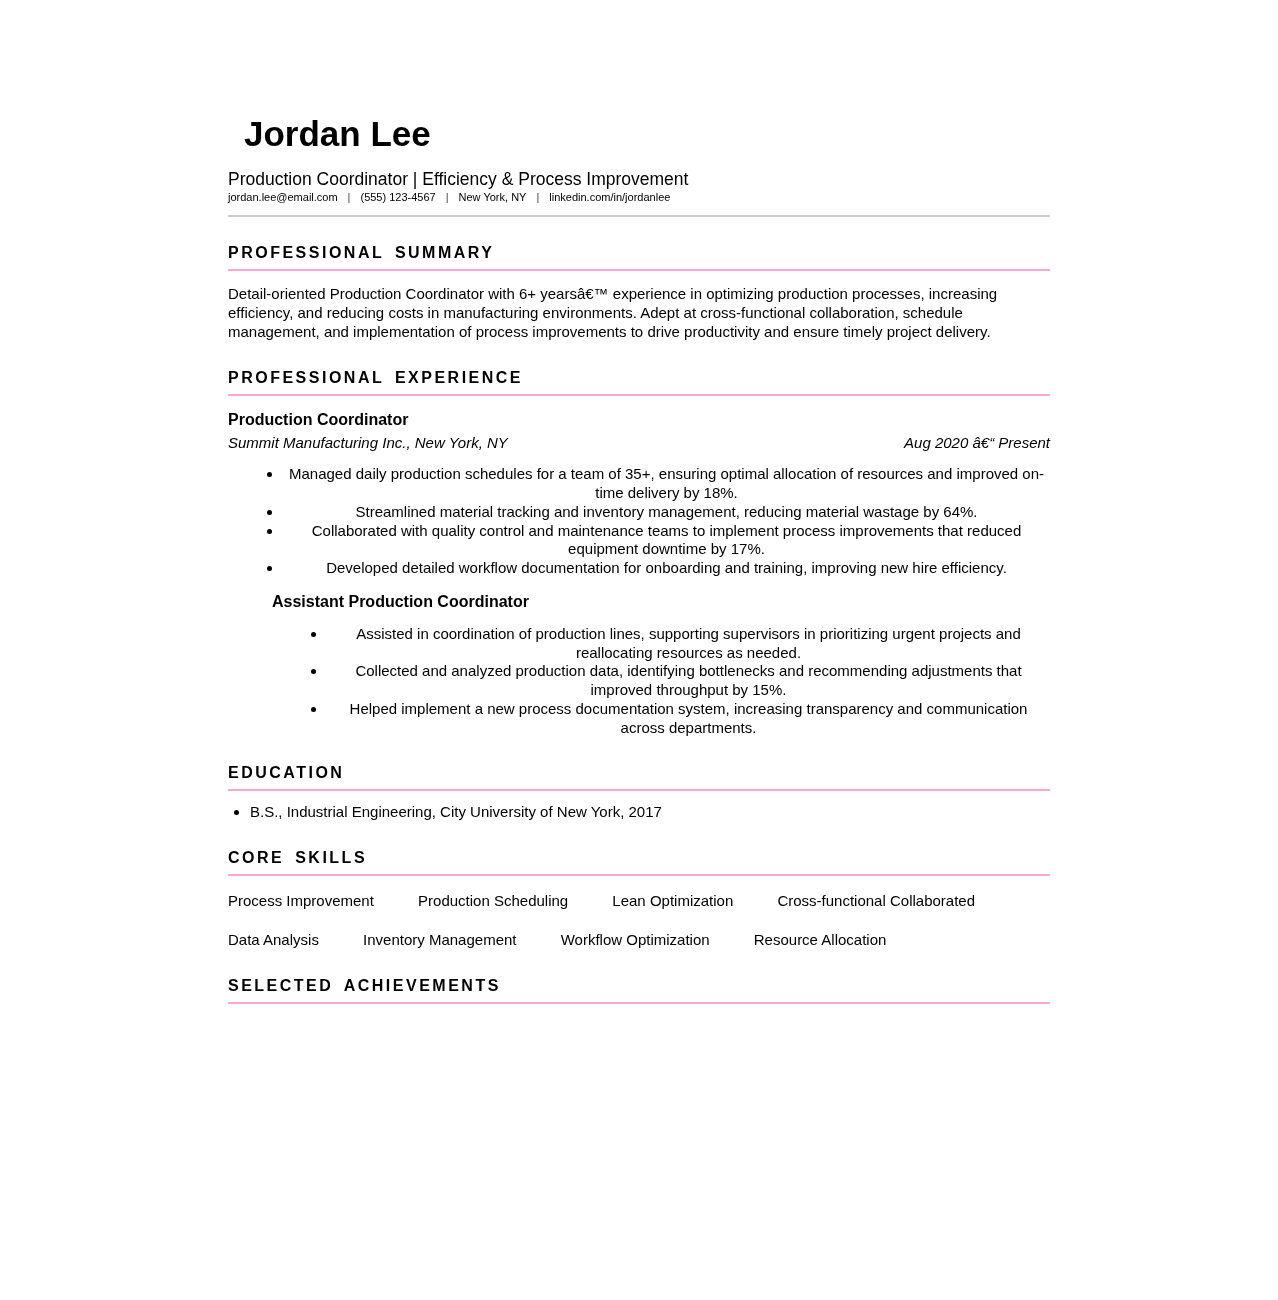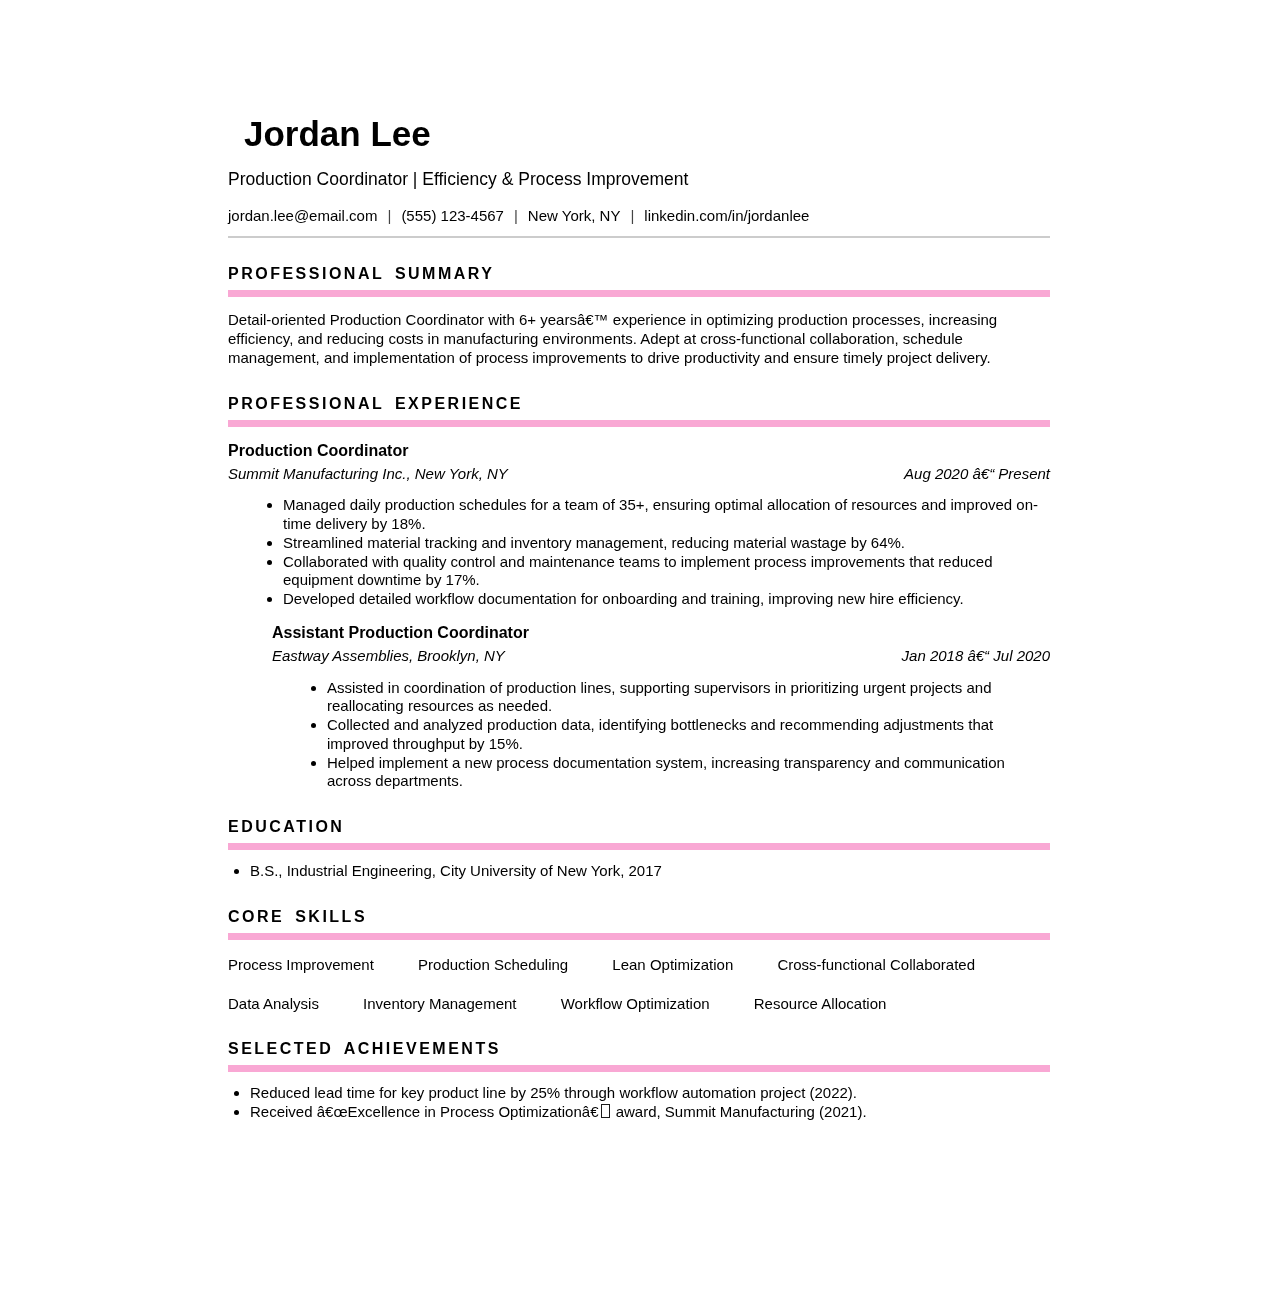--- a/index.html
+++ b/index.html
@@ -26,42 +26,42 @@
     font-size: 35px;
     font-weight: bold;
     margin: 16px;
     line-height: 1.05;
   }
   .subtitle {
     font-size: 17.5px;
     margin-top: 8px;
   }
   .contact {
-    font-size: 15px;
-    margin-top: 16px;
+    font-size: 11px;
+    margin-top: 0;
   }
   .contact .sep {
     margin: 0 10px;
     color: #444444;
   }
   .header-rule {
     border: none;
     border-top: 2px solid #cccccc;
     margin: 11px 0 0 0;
   }
 
   
   h2.section-heading {
     font-size: 16px;
     font-weight: bold;
     letter-spacing: 2.5px;
     word-spacing: 4px;
     margin: 26px 0 0 0;
     padding-bottom: 6px;
-    border-bottom: 7px solid #f9a8d4;
+    border-bottom: 2px solid #f9a8d4;
   }
 
   .summary-text {
     margin: 14px 0 0 0;
   }
 
   
   .job {
     margin-top: 14px;
   }
@@ -75,20 +75,21 @@
   }
   .job-meta {
     display: flex;
     justify-content: space-between;
     font-style: italic;
     margin-top: 4px;
   }
   ul.job-bullets {
     margin: 13px 0 0 0;
     padding-left: 55px;
+    text-align: center;
   }
   ul.job-bullets li {
     margin: 0;
   }
 
   
   ul.plain-list {
     margin: 12px 0 0 0;
     padding-left: 22px;
   }
@@ -152,24 +153,20 @@
       <ul class="job-bullets">
         <li>Managed daily production schedules for a team of 35+, ensuring optimal allocation of resources and improved on-time delivery by 18%.</li>
         <li>Streamlined material tracking and inventory management, reducing material wastage by 64%.</li>
         <li>Collaborated with quality control and maintenance teams to implement process improvements that reduced equipment downtime by 17%.</li>
         <li>Developed detailed workflow documentation for onboarding and training, improving new hire efficiency.</li>
       </ul>
     </div>
 
     <div class="job">
       <div class="job-title">Assistant Production Coordinator</div>
-      <div class="job-meta">
-        <span class="company">Eastway Assemblies, Brooklyn, NY</span>
-        <span class="dates">Jan 2018 â€“ Jul 2020</span>
-      </div>
       <ul class="job-bullets">
         <li>Assisted in coordination of production lines, supporting supervisors in prioritizing urgent projects and reallocating resources as needed.</li>
         <li>Collected and analyzed production data, identifying bottlenecks and recommending adjustments that improved throughput by 15%.</li>
         <li>Helped implement a new process documentation system, increasing transparency and communication across departments.</li>
       </ul>
     </div>
   </section>
 
   <section>
     <h2 class="section-heading">EDUCATION</h2>
@@ -189,19 +186,15 @@
     <div class="skills-row">
       <span class="skill">Data Analysis</span>
       <span class="skill">Inventory Management</span>
       <span class="skill">Workflow Optimization</span>
       <span class="skill">Resource Allocation</span>
     </div>
   </section>
 
   <section>
     <h2 class="section-heading">SELECTED ACHIEVEMENTS</h2>
-    <ul class="plain-list">
-      <li>Reduced lead time for key product line by 25% through workflow automation project (2022).</li>
-      <li><span>Received â€œExcellence in Process Optimizationâ€</span><span class="tofu"></span><span> award, Summit Manufacturing (2021).</span></li>
-    </ul>
   </section>
 
 </div>
 
 </body></html>

